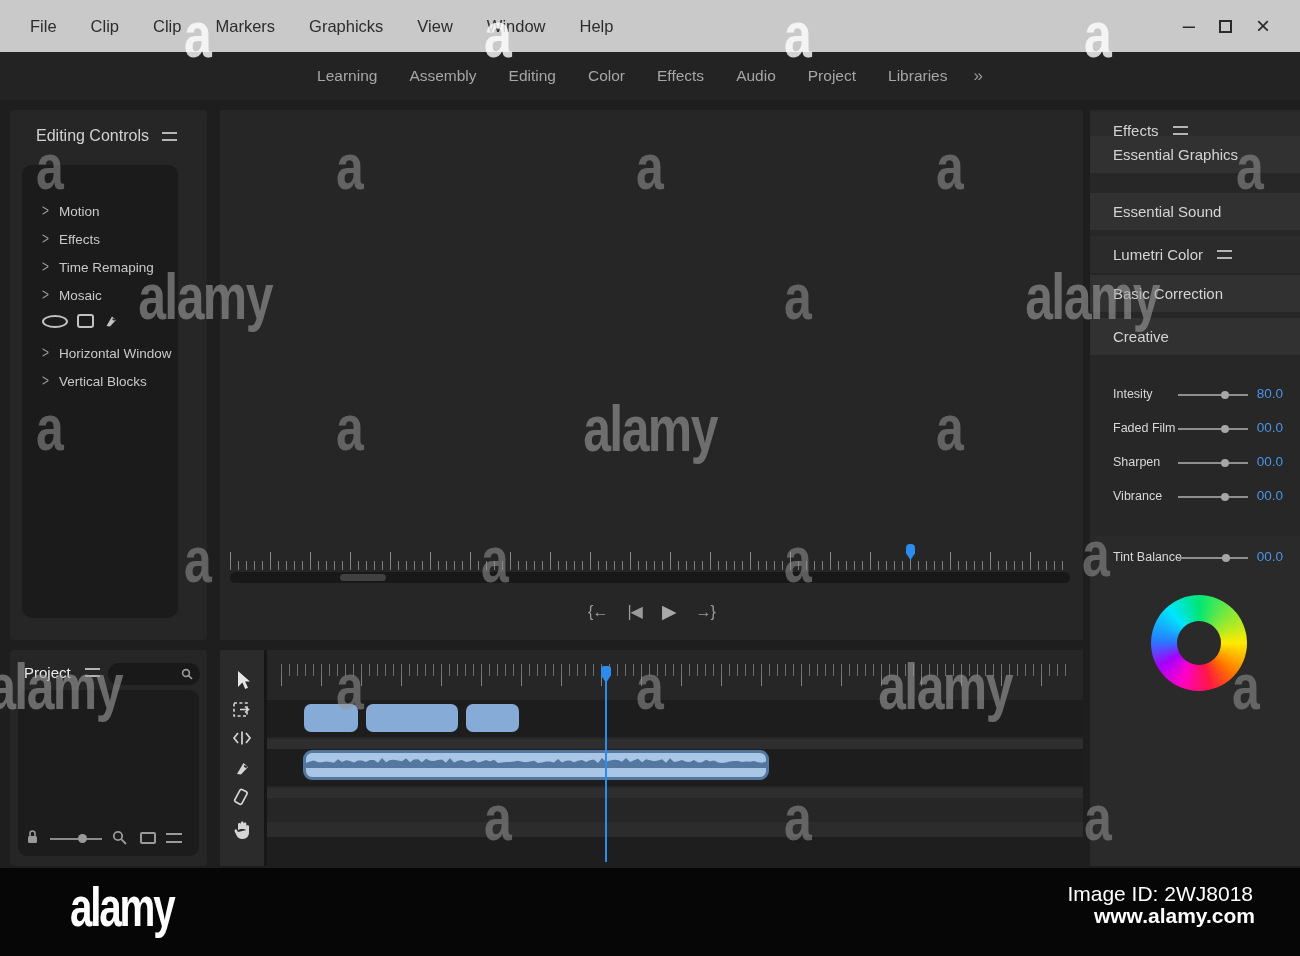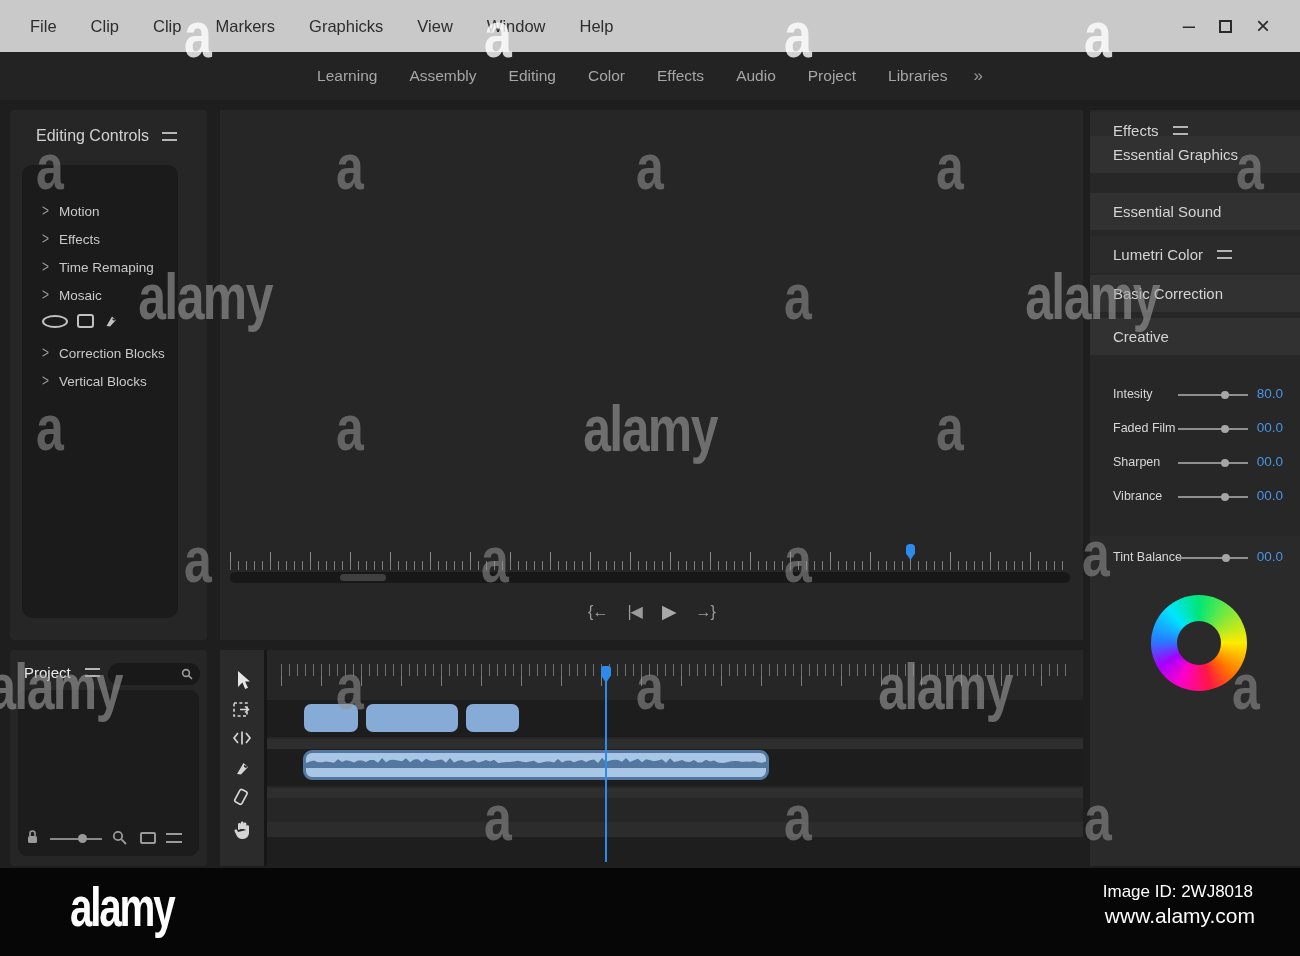--- a/index.html
+++ b/index.html
@@ -99,22 +99,22 @@
     border:3px solid #54779f;border-radius:9px;box-sizing:border-box;overflow:hidden;}
   .audio-clip svg{display:block;}
   .tl-playhead-flag{position:absolute;left:334px;top:16px;width:10px;height:17px;background:#2d8ceb;
     border-radius:3px 3px 0 0;clip-path:polygon(0 0,100% 0,100% 55%,50% 100%,0 55%);}
   .tl-playhead-line{position:absolute;left:338px;top:30px;width:2px;height:182px;background:#2d8ceb;}
 
   
   .alamy-bar{position:absolute;left:0;top:868px;width:100%;height:88px;background:#060606;color:#fff;}
   .alamy-logo{position:absolute;left:70px;top:6px;font-size:56px;font-weight:700;letter-spacing:-3px;
     transform:scaleX(.72);transform-origin:left top;}
-  .alamy-id{position:absolute;right:47px;top:14px;font-size:17px;}
-  .alamy-url{position:absolute;right:45px;top:36px;font-size:21px;font-weight:400;}
+  .alamy-id{position:absolute;right:47px;top:14px;font-size:21px;}
+  .alamy-url{position:absolute;right:45px;top:36px;font-size:21px;font-weight:700;}
 
   
   .wm-layer{position:absolute;inset:0;pointer-events:none;z-index:40;}
   .wm{position:absolute;font-weight:700;letter-spacing:-2px;transform:translate(-50%,-55%) scaleX(.78);
       color:rgba(150,150,150,.55);line-height:1;}
   .wm-letter{font-size:64px;}
   .wm-word{font-size:64px;color:rgba(158,158,158,.6);}
   .wm-light{color:rgba(255,255,255,.8);}
 
   
@@ -178,21 +178,21 @@
       <div class="mask-row">
         <span class="icon-ellipse"></span>
         <span class="icon-rect"></span>
         <svg class="svgicon" width="16" height="16" viewBox="0 0 16 16">
           <path d="M3.5,13 L9,3.5 L13,7 L7,13.5 Z M9.6,5.2 a1.6,1.6 0 1,0 3,1.4" fill="#c2c2c2"></path>
         </svg>
       </div>
       <div style="height:6px"></div>
       <div class="ec-row">
         <span class="ec-chevron">&gt;</span>
-        <span>Correction Blocks</span>
+        <span>Horizontal Window</span>
       </div>
       <div class="ec-row">
         <span class="ec-chevron">&gt;</span>
         <span>Vertical Blocks</span>
       </div>
     </div>
   </div>
 
   <div class="panel preview-panel">
     <div class="pv-ruler"></div>

